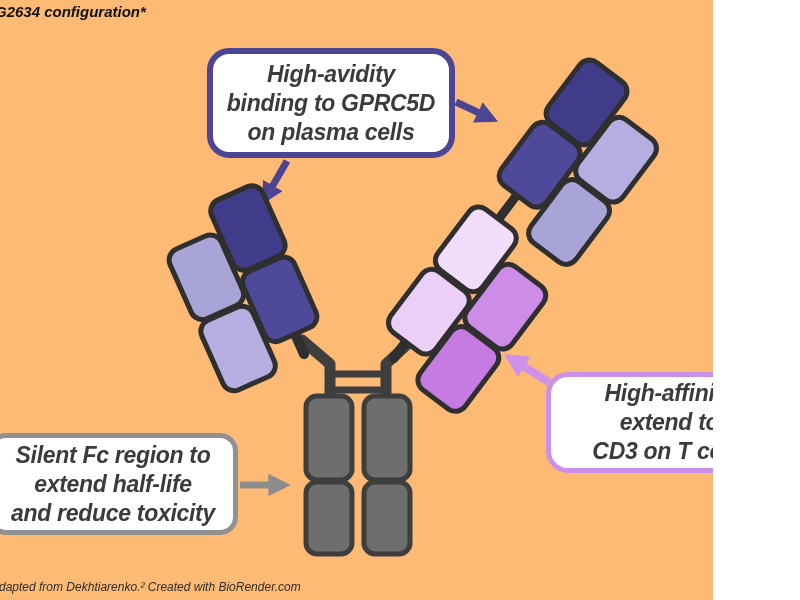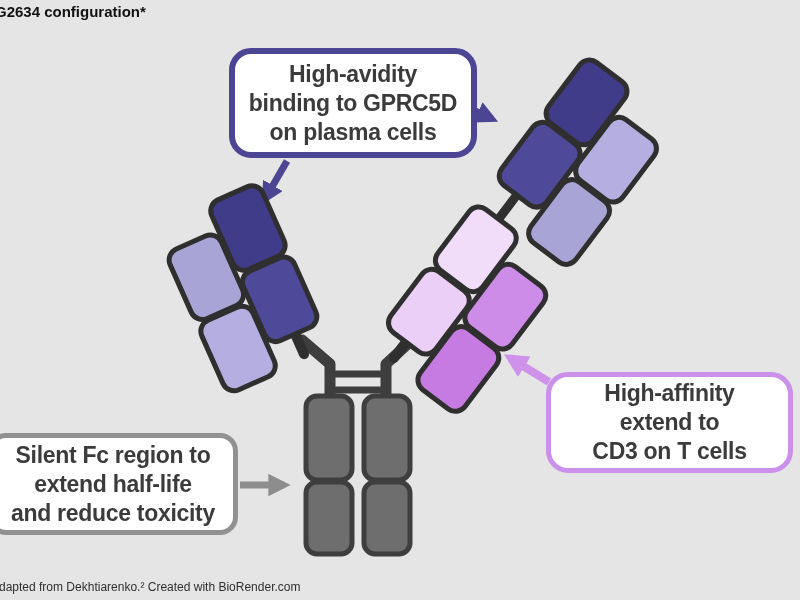--- a/index.html
+++ b/index.html
@@ -1,22 +1,23 @@
 <!DOCTYPE html>
 <html><head>
 <meta charset="utf-8">
 <style>
   html, body { margin: 0; padding: 0; background: #ffffff; }
   .canvas {
     position: relative;
-    width: 800px;
+    width: 713px;
     height: 600px;
     overflow: hidden;
-    background: #e5e5e5;
+    background: #fdba74;
     font-family: "Liberation Sans", sans-serif;
+    font-style: italic;
   }
   .canvas > svg { position: absolute; left: 0; top: 0; }
   .title {
     position: absolute;
     left: -5px;
     top: 3px;
     font-size: 15px;
     font-weight: bold;
     color: #111111;
     white-space: nowrap;
@@ -41,21 +42,21 @@
     text-align: center;
   }
   .callout-text {
     white-space: pre-line;
     font-weight: bold;
     font-size: 23px;
     line-height: 29px;
     color: #3b3b3b;
     letter-spacing: -0.3px;
   }
-  .callout.gprc5d { left: 207px; top: 48px;  width: 248px; height: 110px; border: 6px solid #4b4593; margin-left: 22px; }
+  .callout.gprc5d { left: 207px; top: 48px;  width: 248px; height: 110px; border: 6px solid #4b4593; }
   .callout.cd3    { left: 546px; top: 372px; width: 247px; height: 101px; border: 5px solid #cb90ea; }
   .callout.fc     { left: -12px; top: 433px; width: 250px; height: 102px; border: 5px solid #919191; border-radius: 18px; }
 </style>
 </head>
 <body>
 
 <div class="canvas">
 
   <svg width="800" height="600" viewBox="0 0 800 600">
     <defs>

